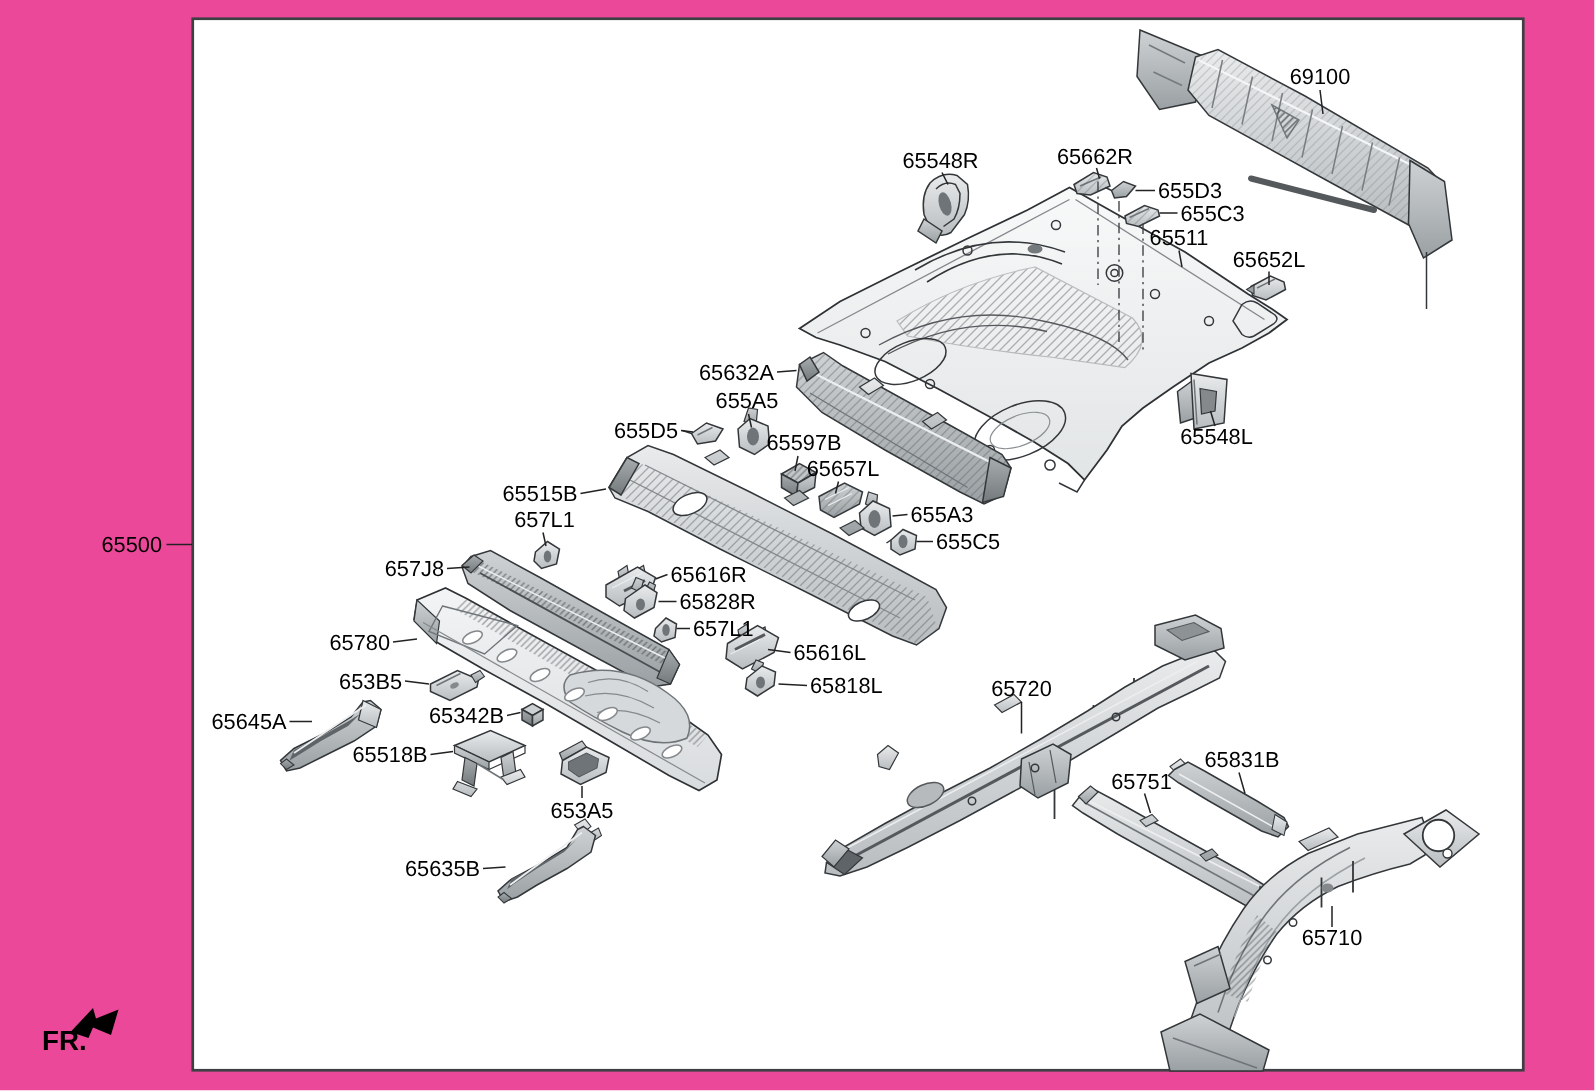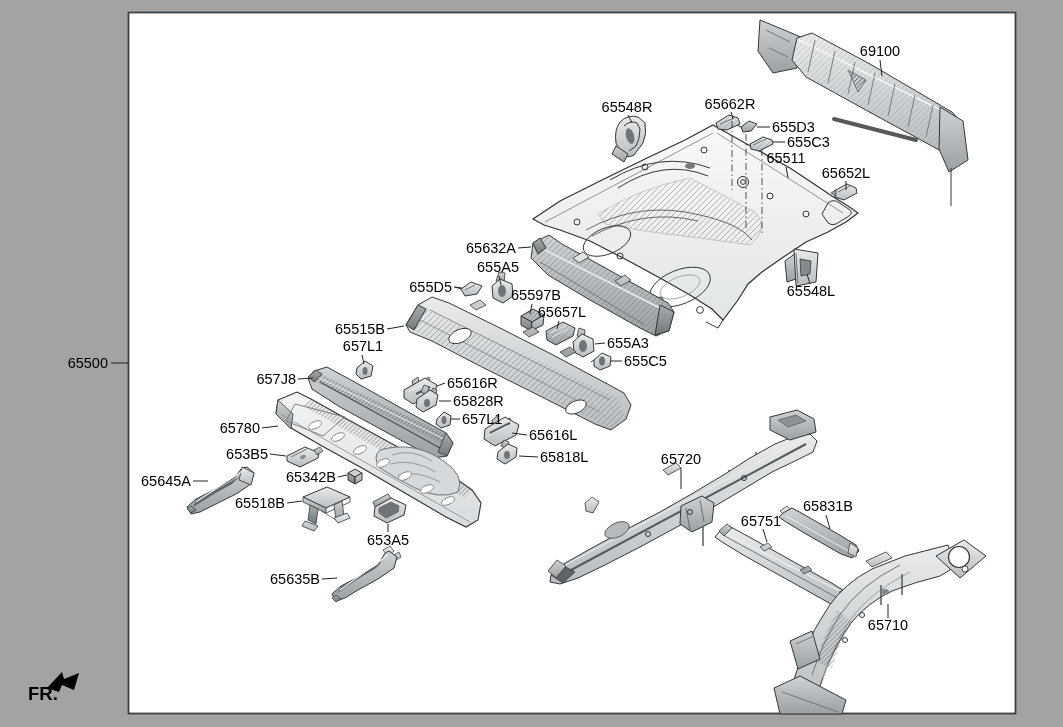--- a/index.html
+++ b/index.html
@@ -1,16 +1,16 @@
 <!DOCTYPE html>
 <html><head>
 <meta charset="utf-8">
 <style>
   html,body{margin:0;padding:0;background:#ffffff;}
-  .stage{position:relative;width:1063px;height:727px;background:#a3a3a3;overflow:hidden;
+  .stage{position:relative;width:1063px;height:727px;background:#ec4899;overflow:hidden;
          font-family:"Liberation Sans", sans-serif;}
   svg{position:absolute;inset:0;}
   .frame{fill:#ffffff;stroke:#3c4043;stroke-width:1.8;}
   .part path,.part ellipse,.part circle,.part line,.part polyline{vector-effect:non-scaling-stroke;}
   .o{stroke:#33373a;stroke-width:1;fill:none;}
   .lbl{font:14.5px "Liberation Sans", sans-serif;fill:#000000;}
   .mid{text-anchor:middle;}
   .end{text-anchor:end;}
   .fr-text{font:600 18.5px "Liberation Sans", sans-serif;fill:#000000;}
   .leader{stroke:#222;stroke-width:1;fill:none;}

